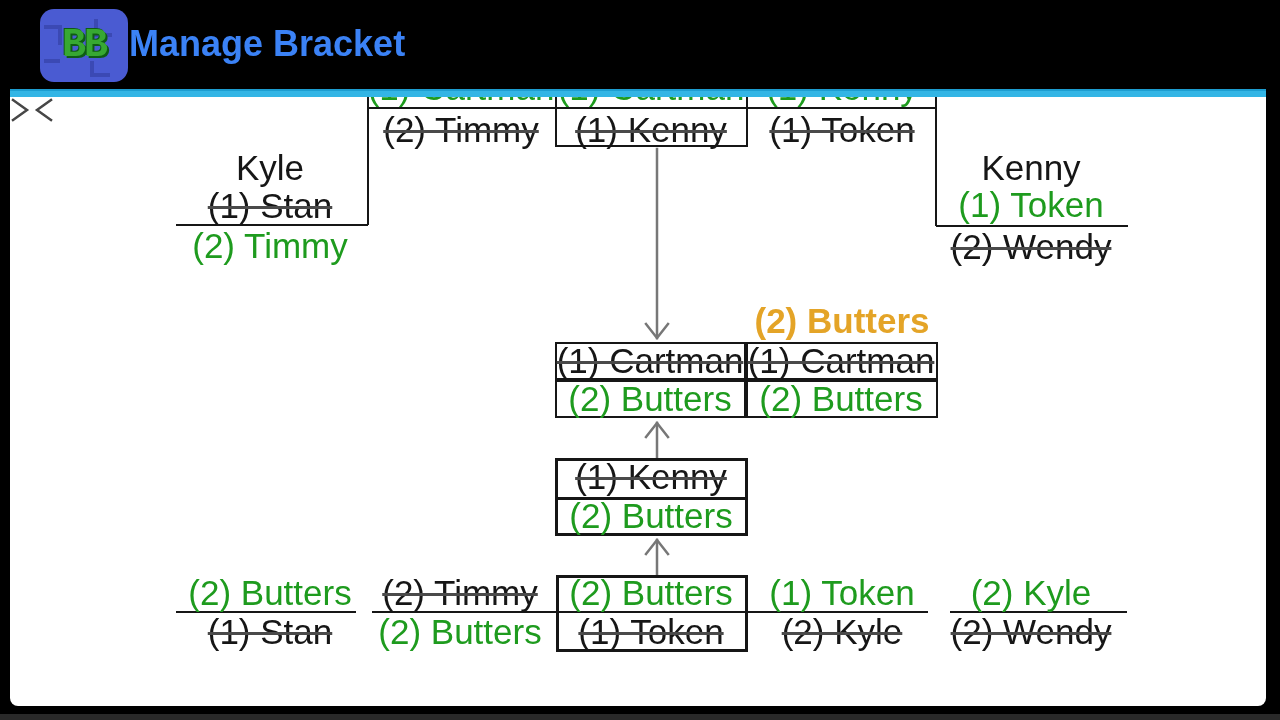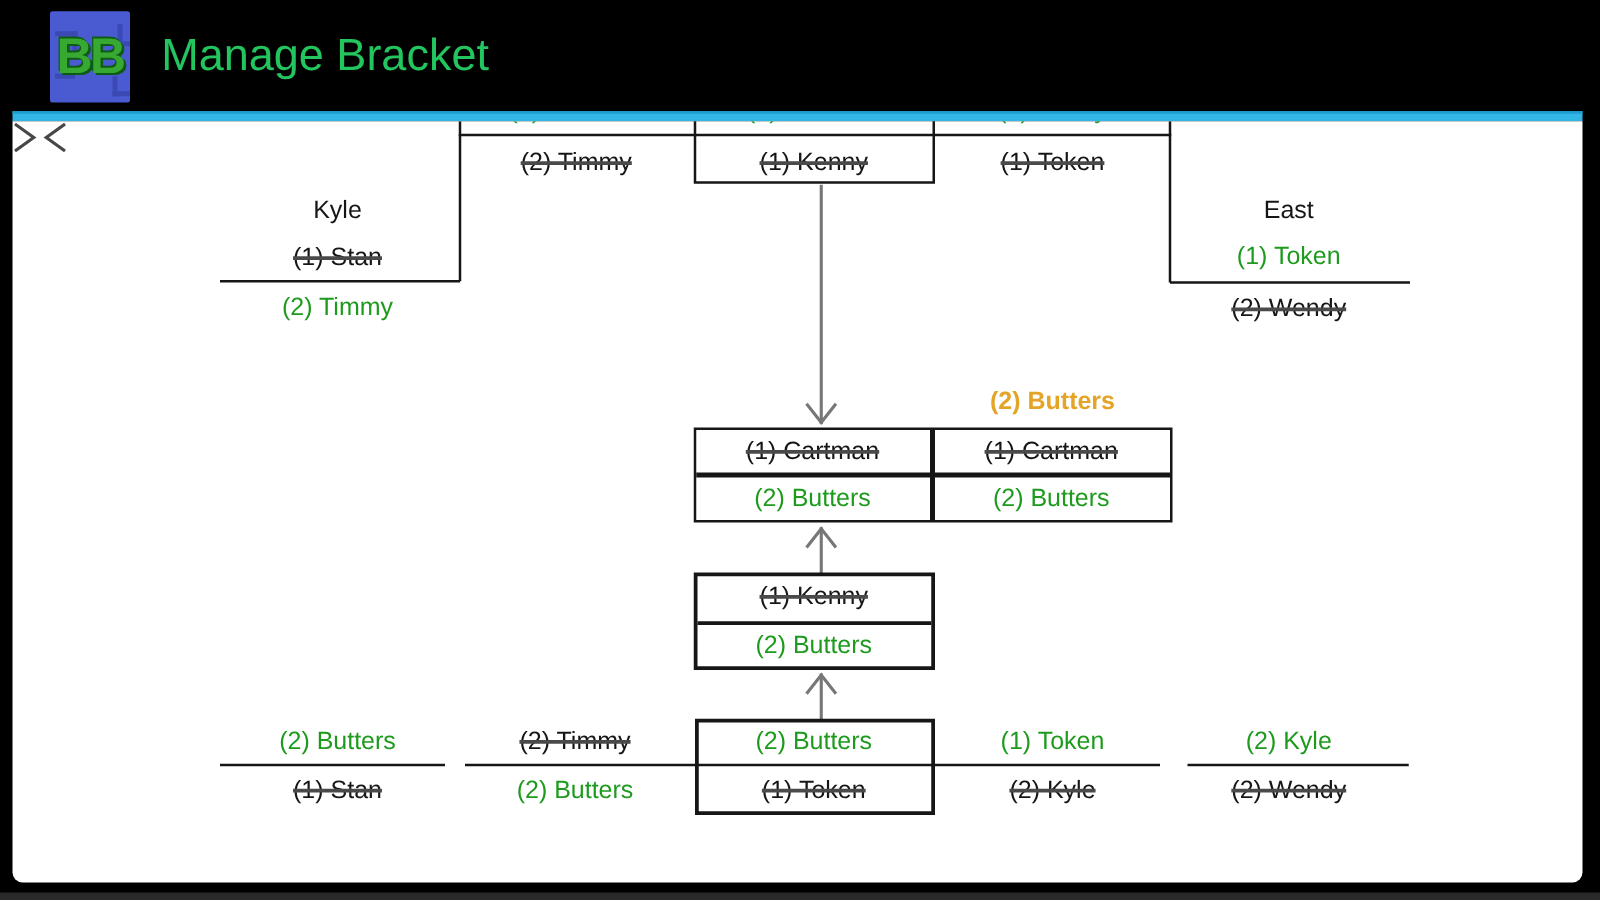--- a/index.html
+++ b/index.html
@@ -1,40 +1,40 @@
 <!DOCTYPE html>
 <html style="--bar_bg: #000000; --content_bg: #ffffff; --accent: #33b5e5; --winner: #1e9b1e; --champion: #e4a427; --text: #161616; --line: #161616; --strike: #4a4a4a; --connector: #777777; --chevron: #474747; --icon_bg: #4a5bd2; --icon_pattern: #3b49b4; --icon_letters: #37a832;"><head>
 <meta charset="utf-8">
 <style>
   html,body{margin:0;padding:0;background:#000;}
   .stage{position:relative;width:1280px;height:720px;background:#000;overflow:hidden;
          font-family:"Liberation Sans","DejaVu Sans",sans-serif;}
 
   
   .appbar{position:absolute;left:0;top:0;width:1280px;height:89px;background:var(--bar_bg);}
-  .app-icon{position:absolute;left:40px;top:9px;width:64px;height:73px;border-radius:2px;
-            background:var(--icon_bg);overflow:hidden;}
+  .app-icon{position:absolute;left:40px;top:9px;width:88px;height:73px;border-radius:14px;
+            background:var(--icon_bg);overflow:hidden;font-family:Liberation Mono, monospace;}
   .icon-line{position:absolute;background:var(--icon_pattern);}
   .app-icon .bb{position:absolute;left:0;top:0;width:100%;height:100%;
       display:flex;align-items:center;justify-content:center;
       font-size:40px;font-weight:bold;letter-spacing:-2px;color:var(--icon_letters);
       text-shadow:2px 2px 0 #0e5c14, -1px -1px 0 #0e5c14;}
   .app-title{position:absolute;left:129px;top:44px;transform:translateY(-50%);
-             color:#22c55e;font-size:36px;font-weight:400;white-space:nowrap;}
+             color:#3b82f6;font-size:36px;font-weight:700;white-space:nowrap;}
   .accent{position:absolute;left:10px;top:89px;width:1256px;height:8px;
           background:var(--accent);border-top:2px solid #1d9dd0;box-sizing:border-box;}
 
   
   .viewport{position:absolute;left:10px;top:97px;width:1256px;height:609px;
             background:var(--content_bg);overflow:hidden;border-radius:0 0 8px 8px;}
   .frame-strip{position:absolute;left:0;top:714px;width:1280px;height:6px;background:#2a2a2a;}
 
   
   .lbl{position:absolute;transform:translateX(-50%);white-space:nowrap;
-       font-size:20px;line-height:30px;color:var(--text);}
+       font-size:35px;line-height:30px;color:var(--text);}
   .winner{color:var(--winner);}
   .loser{color:var(--text);text-decoration:line-through;
          text-decoration-thickness:3px;text-decoration-color:var(--strike);}
   .champion{color:var(--champion);font-weight:700;}
 
   
   .hline,.vline{position:absolute;background:var(--line);}
   .box{position:absolute;border:2px solid var(--line);box-sizing:border-box;background:transparent;}
   .box.thick{border-width:3px;}
   .divider{position:absolute;background:var(--line);}
@@ -80,21 +80,21 @@
     <div class="lbl loser" style="left:641px;top:18px;">(1) Kenny</div>
     <div class="lbl loser" style="left:832px;top:18px;">(1) Token</div>
 
     
     <div class="lbl" style="left:260px;top:56px;">Kyle</div>
     <div class="lbl loser" style="left:260px;top:94px;">(1) Stan</div>
     <div class="hline" style="left:166px;top:127px;width:192px;height:2px;"></div>
     <div class="lbl winner" style="left:260px;top:134px;">(2) Timmy</div>
 
     
-    <div class="lbl" style="left:1021px;top:56px;">East</div>
+    <div class="lbl" style="left:1021px;top:56px;">Kenny</div>
     <div class="lbl winner" style="left:1021px;top:93px;">(1) Token</div>
     <div class="hline" style="left:926px;top:128px;width:192px;height:2px;"></div>
     <div class="lbl loser" style="left:1021px;top:135px;">(2) Wendy</div>
 
     
     <svg class="connector" style="left:633px;top:52px;" width="28" height="193">
       <line x1="14" y1="0" x2="14" y2="189"></line>
       <polyline points="3,175 14,189 25,175"></polyline>
     </svg>
 

